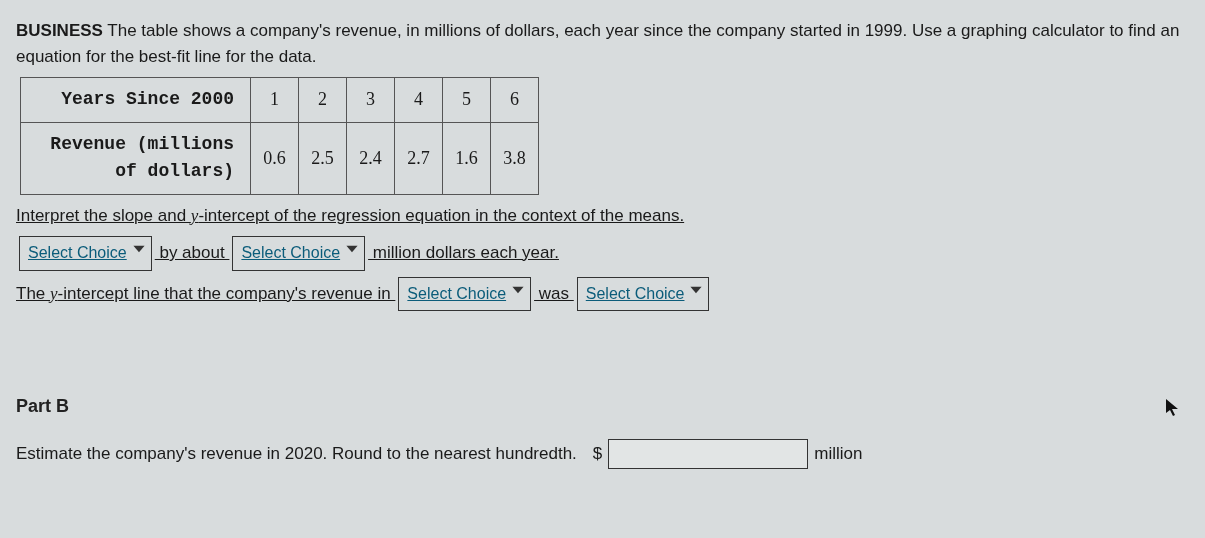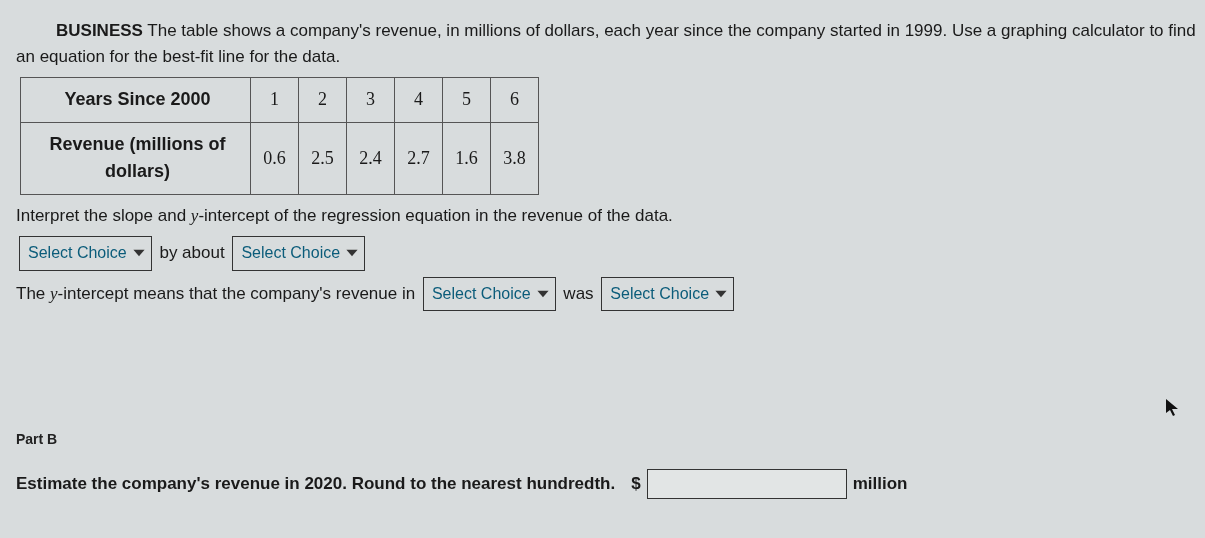--- a/index.html
+++ b/index.html
@@ -8,72 +8,70 @@
     background: #d8dcdd;
     color: #1a1a1a;
     padding: 18px 8px 18px 16px;
     width: 1205px;
     height: 538px;
     overflow: hidden;
     font-size: 17px;
     line-height: 1.55;
   }
   .prompt-text { margin-bottom: 6px; }
-  .bold { font-weight: bold; margin-left: 40px; }
+  .bold { font-weight: bold; }
   .italic { font-style: italic; font-family: 'Times New Roman', Times, serif; }
   table.data {
     border-collapse: collapse;
     margin: 4px 0 8px 4px;
     background: #d8dcdd;
   }
   table.data td {
     border: 1px solid #555;
     padding: 8px 12px;
     text-align: center;
     font-family: 'Times New Roman', Times, serif;
     font-size: 18px;
   }
   table.data td.rowhead {
-    text-align: center;
+    text-align: right;
     font-weight: bold;
     padding: 8px 16px 8px 20px;
     width: 230px;
-    font-family: Liberation Sans, sans-serif;
+    font-family: Liberation Mono, monospace;
   }
   table.data td.cell { width: 48px; }
   .sentence { margin: 6px 0; display: flex; align-items: center; flex-wrap: wrap; gap: 5px 0; }
-  .sentence > span { white-space: pre; }
+  .sentence > span { white-space: pre; text-decoration: underline; }
   .select-box {
     display: inline-flex;
-    align-items: center;
     border: 1.5px solid #333;
     background: transparent;
     padding: 4px 4px 4px 8px;
     margin: 0 3px;
     color: #0b5c7a;
     font-size: 16px;
     cursor: pointer;
   }
   .select-box .chev {
     width: 16px;
     height: 16px;
     margin-left: 4px;
     color: #333;
   }
   .part-b-label {
     font-weight: bold;
     color: #222;
-    margin-top: 118px;
-    font-size: 14px;
+    margin-top: 82px;
+    font-size: 18px;
   }
   .partb-row {
     margin-top: 18px;
     display: flex;
     align-items: center;
-    font-weight: bold;
   }
   .num-input {
     display: inline-block;
     border: 1.5px solid #333;
     width: 200px;
     height: 30px;
     margin: 0 6px;
     background: #e2e5e5;
   }
   .cursor {
@@ -111,43 +109,44 @@
     <td class="cell">2.7</td>
     <td class="cell">1.6</td>
     <td class="cell">3.8</td>
   </tr>
 </tbody>
   </table>
 
 <div class="sentence">
   <span>Interpret the slope and </span>
     <span class="italic">y</span>
-    <span>-intercept of the regression equation in the revenue of the data.</span>
+    <span>-intercept of the regression equation in the context of the means.</span>
 </div>
 
 <div class="sentence">
   <span class="select-box">
     <span>Select Choice</span>
     <svg class="chev" viewBox="0 0 20 20">
         <path d="M3 6l7 8 7-8z" fill="currentColor"></path>
       </svg>
   </span>
   <span> by about </span>
   <span class="select-box">
     <span>Select Choice</span>
     <svg class="chev" viewBox="0 0 20 20">
         <path d="M3 6l7 8 7-8z" fill="currentColor"></path>
       </svg>
   </span>
+  <span> million dollars each year.</span>
 </div>
 
 <div class="sentence">
   <span>The </span>
     <span class="italic">y</span>
-    <span>-intercept means that the company's revenue in </span>
+    <span>-intercept line that the company's revenue in </span>
   <span class="select-box">
     <span>Select Choice</span>
     <svg class="chev" viewBox="0 0 20 20">
         <path d="M3 6l7 8 7-8z" fill="currentColor"></path>
       </svg>
   </span>
   <span> was </span>
   <span class="select-box">
     <span>Select Choice</span>
     <svg class="chev" viewBox="0 0 20 20">

